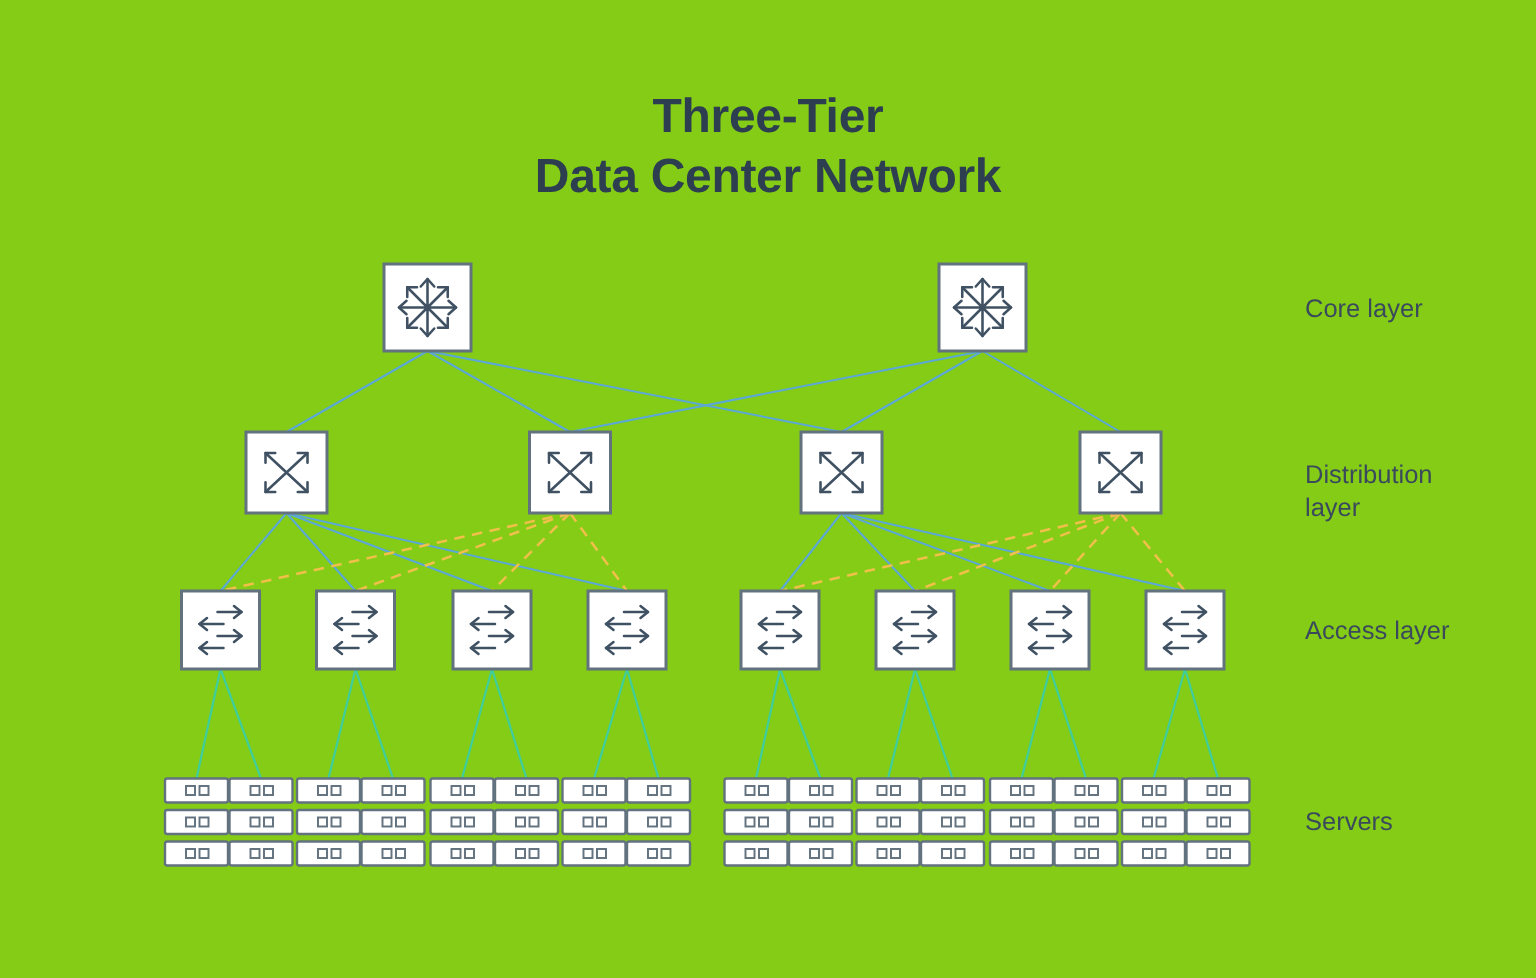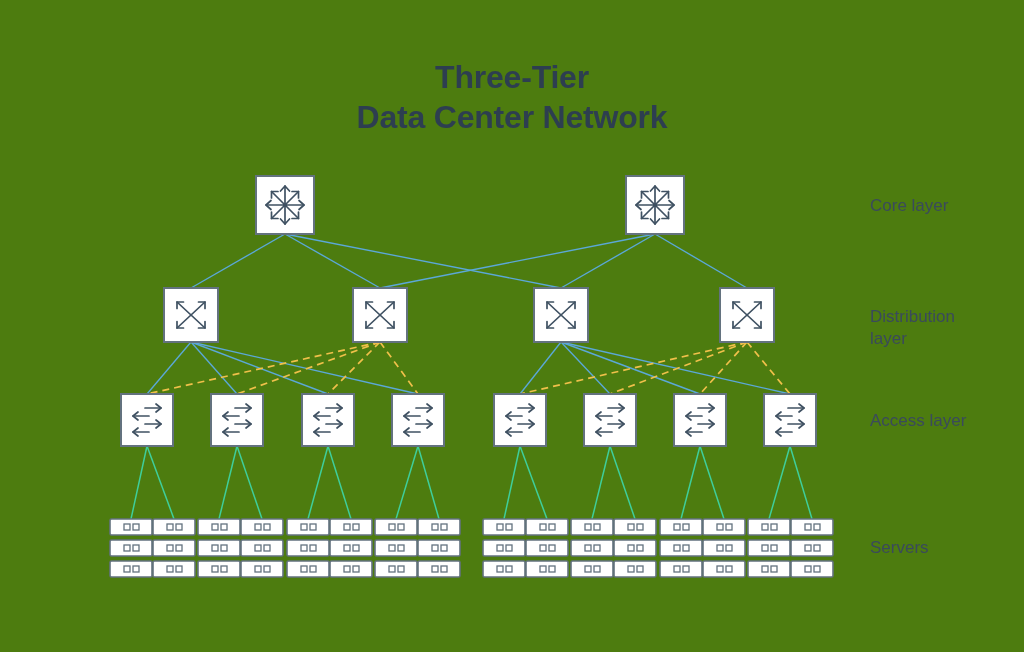--- a/index.html
+++ b/index.html
@@ -10,21 +10,21 @@
   body {
     font-family: "Liberation Sans", sans-serif;
     width: 1024px;
     height: 652px;
     overflow: hidden;
   }
   #canvas {
     position: relative;
     width: 1024px;
     height: 652px;
-    background: #4d7c0f;
+    background: #84cc16;
   }
   #diagram-svg {
     position: absolute;
     left: 0;
     top: 0;
     width: 1024px;
     height: 652px;
     display: block;
   }
   .title-line {

